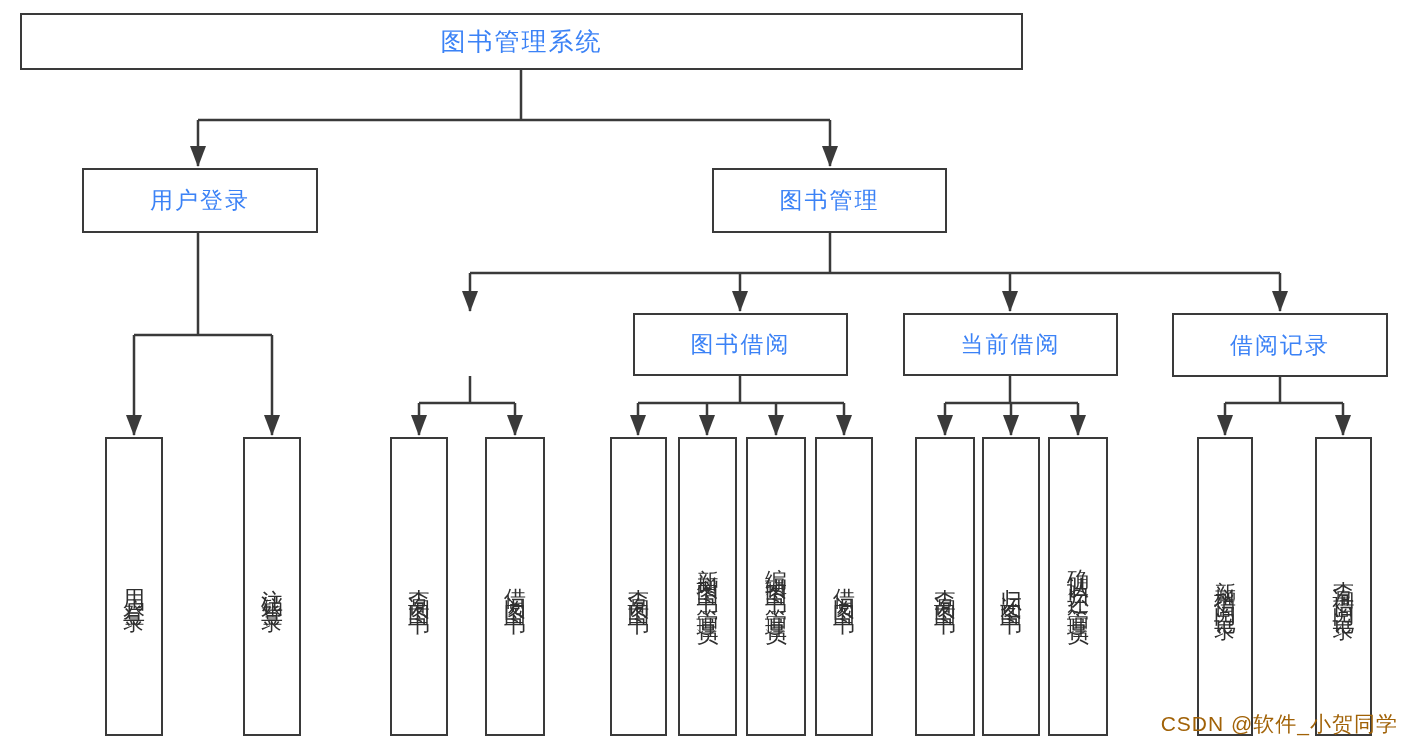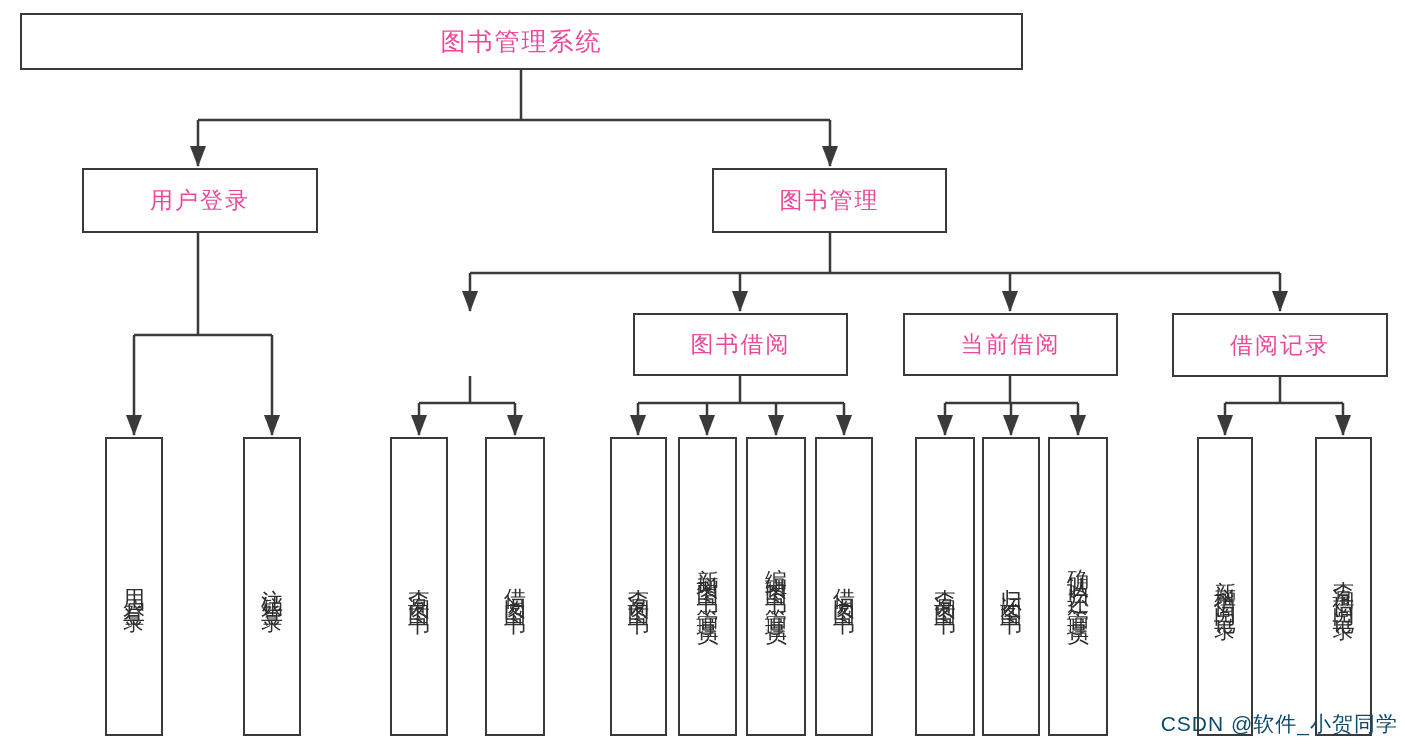--- a/index.html
+++ b/index.html
@@ -17,21 +17,21 @@
     width: 1405px; height: 747px;
   }
   .node {
     position: absolute;
     box-sizing: border-box;
     background: #ffffff;
     border: 2.5px solid #3a3a3a;
     display: flex;
     align-items: center;
     justify-content: center;
-    color: #ec4899;
+    color: #3b82f6;
   }
   .node.lvl { font-size: 23px; letter-spacing: 2px; }
   .node.root { font-size: 25px; letter-spacing: 2px; }
   .leaf {
     position: absolute;
     box-sizing: border-box;
     top: 437px;
     height: 299px;
     background: #ffffff;
     border: 2.5px solid #3a3a3a;
@@ -47,21 +47,21 @@
     font-size: 22px;
     letter-spacing: 8px;
     line-height: 1;
   }
   .watermark {
     position: absolute;
     right: 7px;
     top: 710px;
     font-size: 21px;
     letter-spacing: 1px;
-    color: #0c4a6e;
+    color: #a16207;
   }
 </style>
 </head>
 <body>
 
 <div class="stage">
 
   <svg class="wires" width="1405" height="747" viewBox="0 0 1405 747" xmlns="http://www.w3.org/2000/svg">
     <g stroke="#3a3a3a" stroke-width="2.5" fill="none">
 

